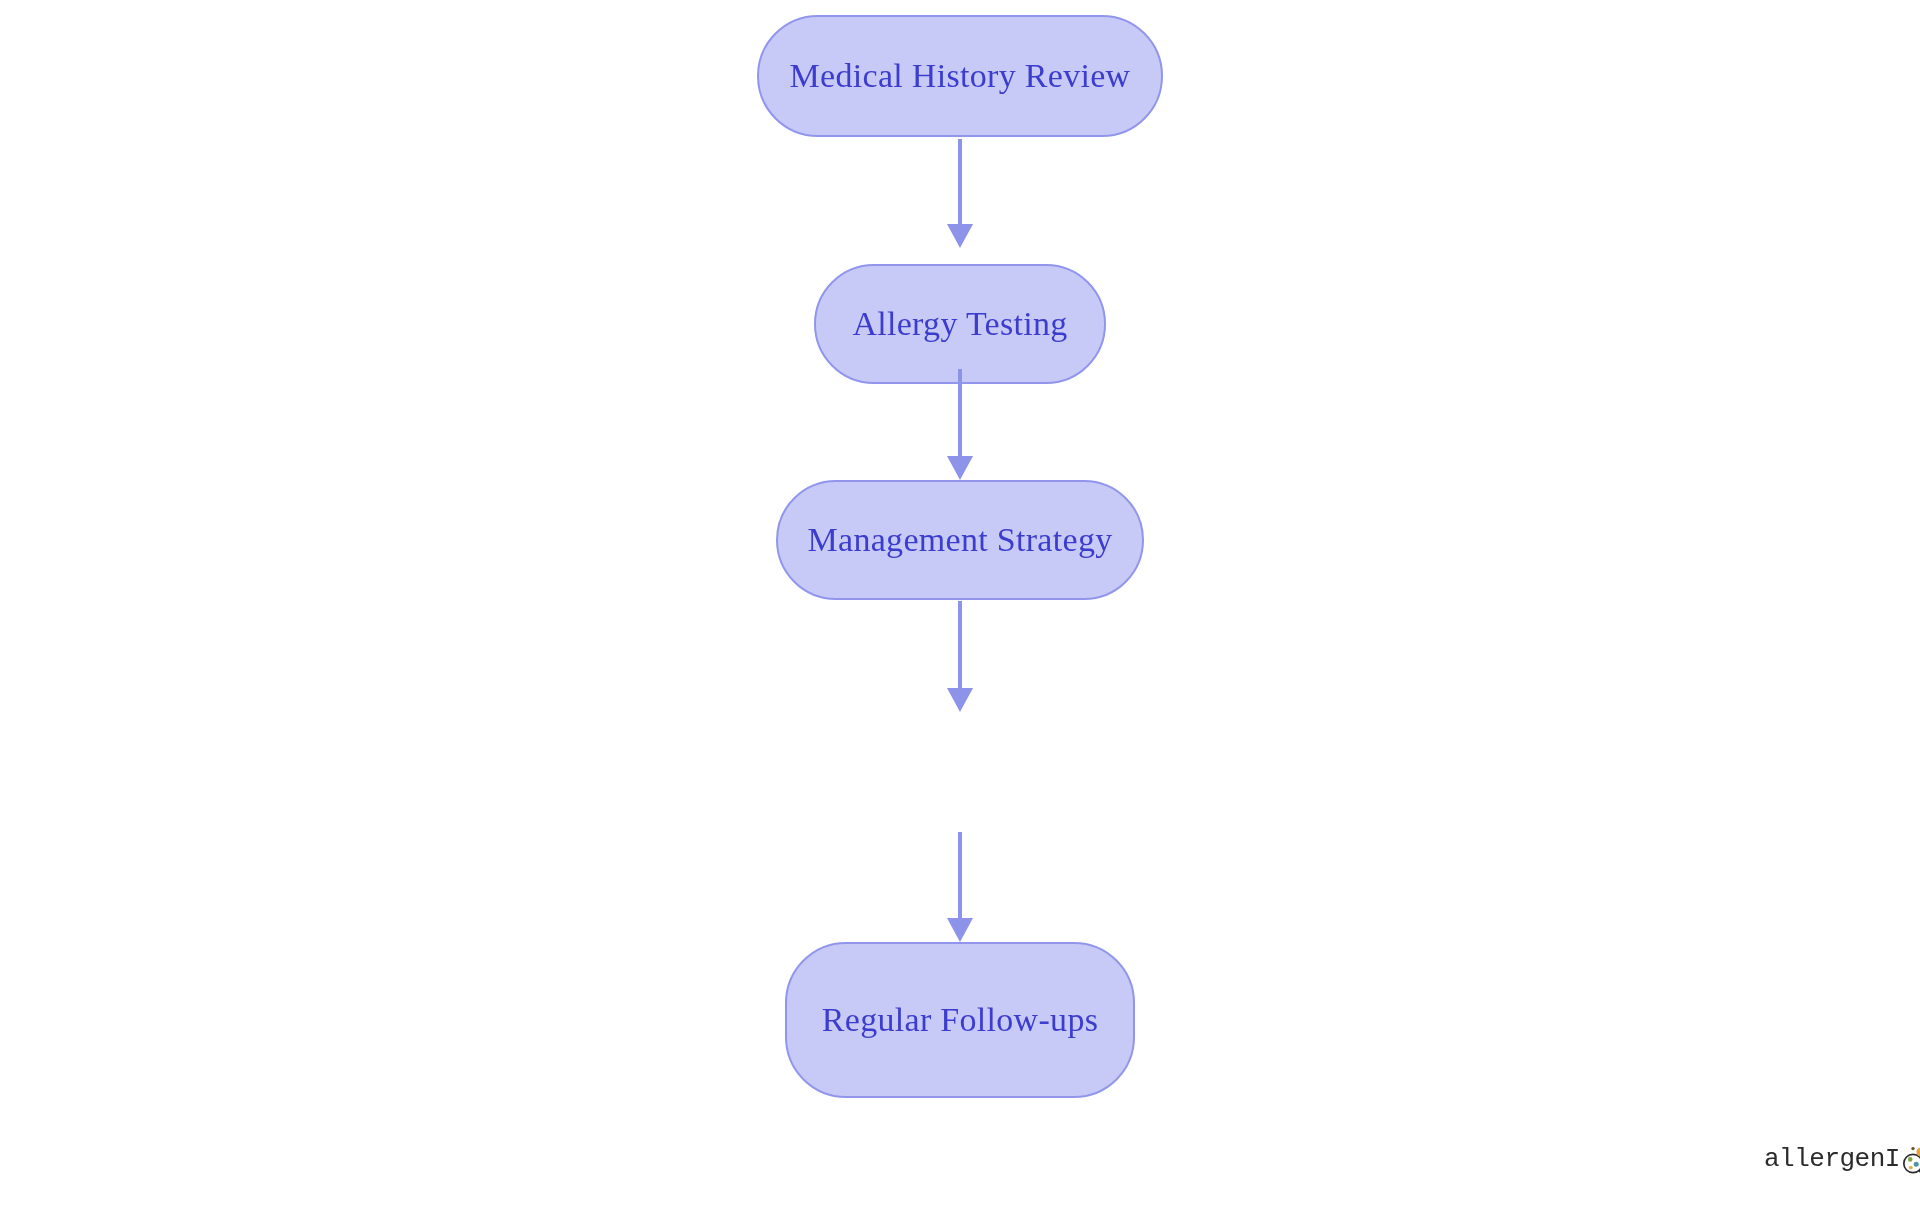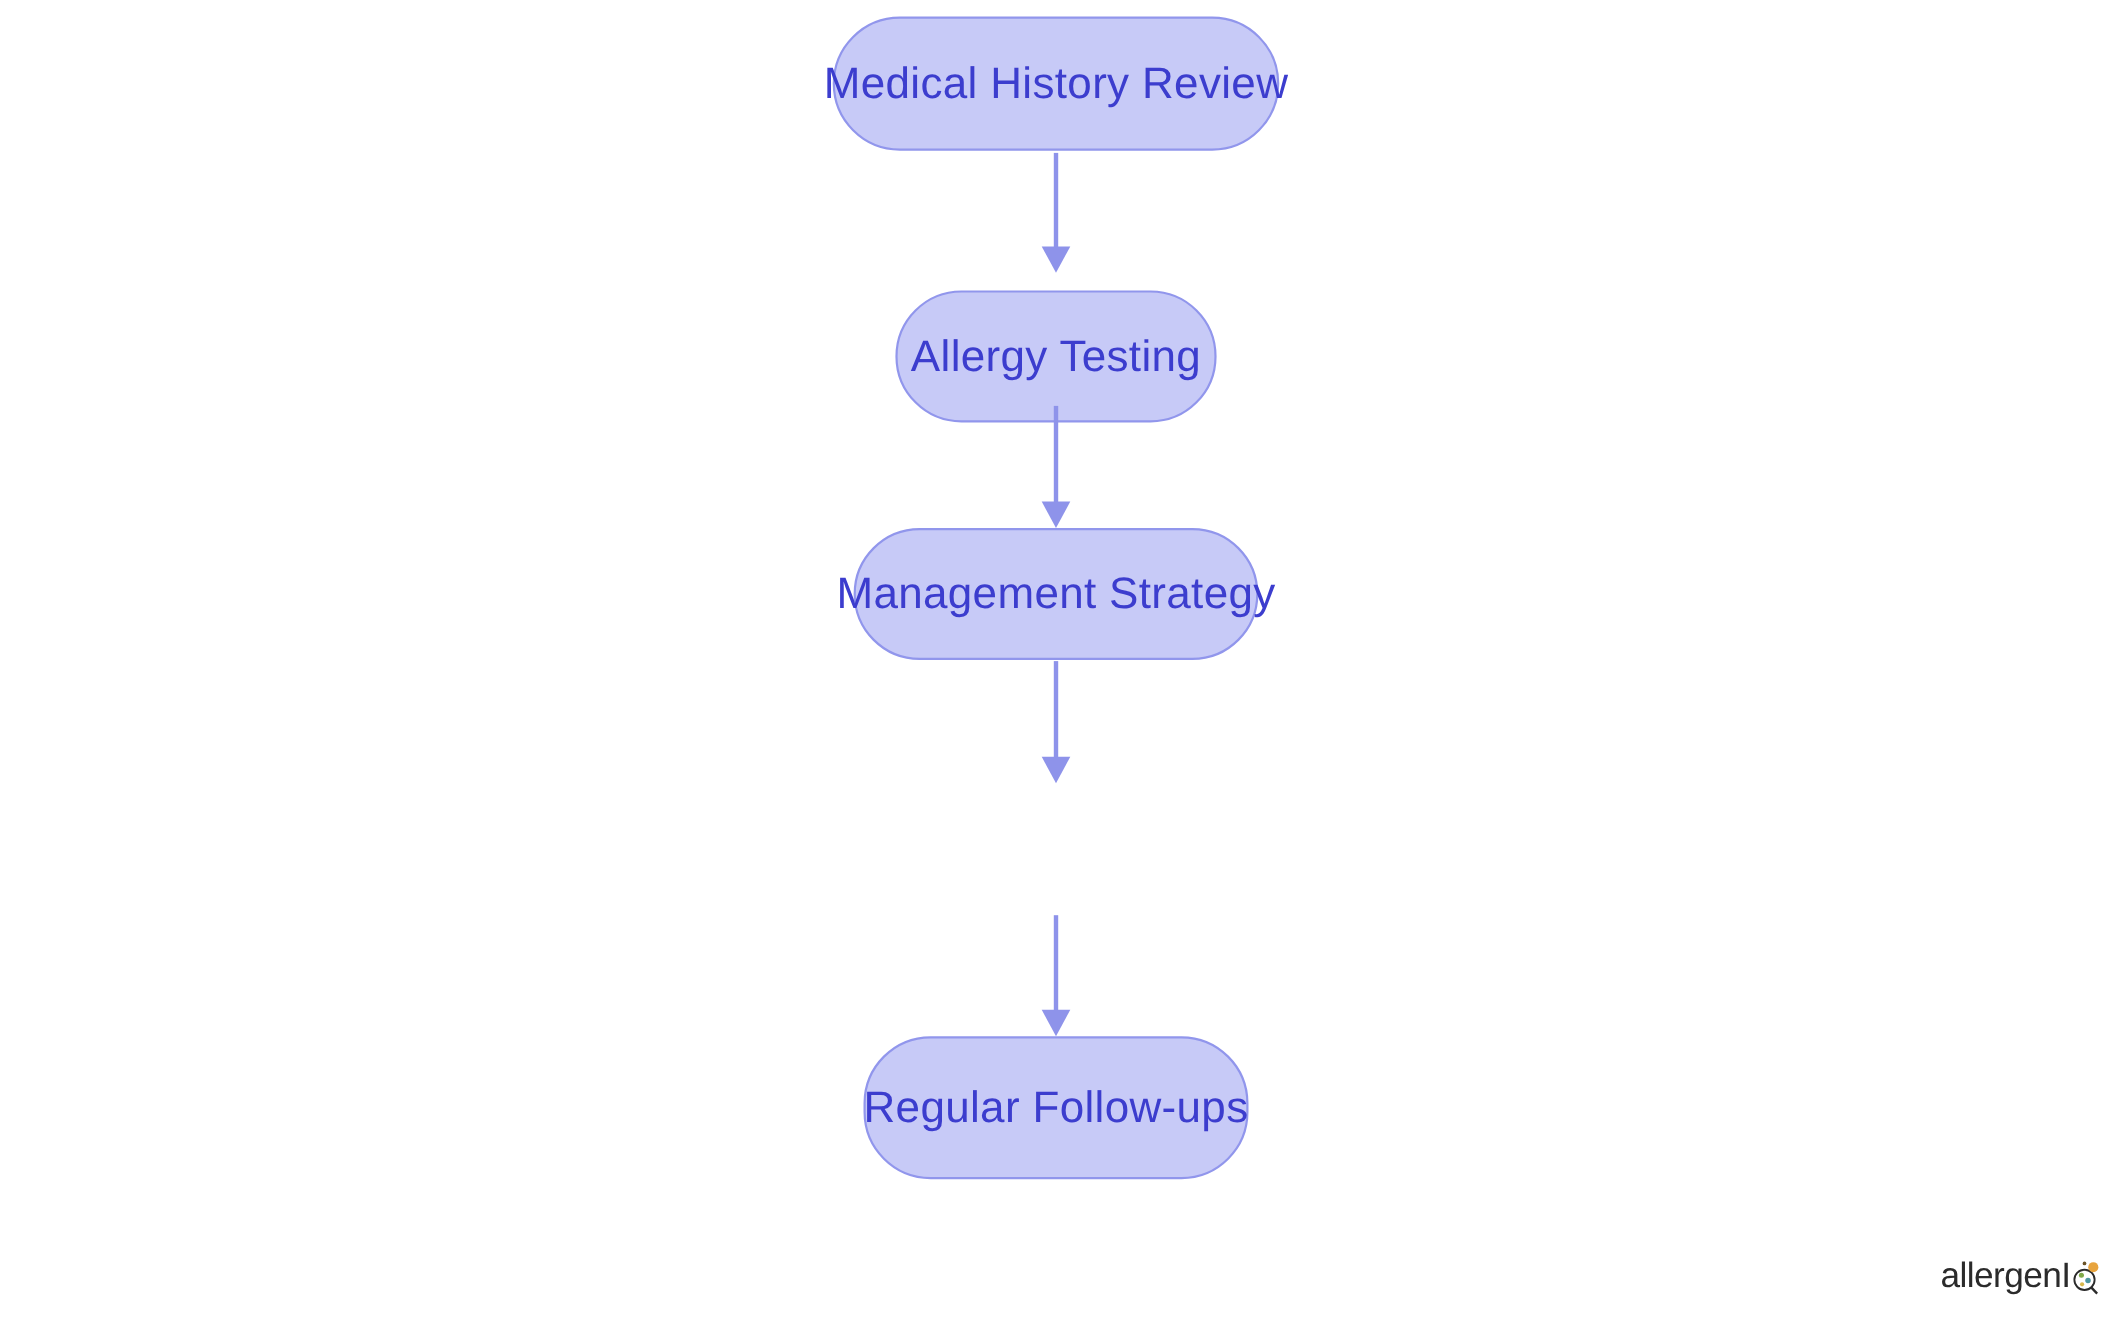--- a/index.html
+++ b/index.html
@@ -22,30 +22,31 @@
     box-sizing: border-box;
     background: var(--node-fill, #c7caf7);
     border: 2px solid var(--node-border, #9196ec);
     border-radius: 61px;
     display: flex;
     align-items: center;
     justify-content: center;
   }
   .node-label {
     color: var(--node-text, #3c3dce);
-    font-size: 40px;
+    font-size: 34px;
     font-weight: 400;
     letter-spacing: 0.3px;
     white-space: nowrap;
+    font-family: Liberation Serif, serif;
   }
   .n1 { left: 757px; top: 15px;  width: 406px; height: 122px; }
   .n2 { left: 814px; top: 264px; width: 292px; height: 120px; }
   .n3 { left: 776px; top: 480px; width: 368px; height: 120px; }
   .n4 { left: 754px; top: 712px; width: 413px; height: 120px; }
-  .n5 { left: 785px; top: 942px; width: 350px; height: 130px; }
+  .n5 { left: 785px; top: 942px; width: 350px; height: 156px; }
 
   
   .arrow {
     position: absolute;
     left: 946px;          
     width: 28px;
   }
   .a1 { top: 139px; height: 109px; }
   .a2 { top: 369px; height: 111px; }
   .a3 { top: 601px; height: 111px; }
@@ -71,22 +72,22 @@
 
   
   .logo {
     position: absolute;
     left: 1764px;
     top: 1144px;
     display: flex;
     align-items: flex-start;
   }
   .logo-text {
-    font-family: Liberation Sans, sans-serif;
-    font-size: 32px;
+    font-family: Liberation Mono, monospace;
+    font-size: 26px;
     line-height: 30px;
     color: var(--logo-text, #2b2b2b);
     letter-spacing: -0.5px;
   }
   .logo-q {
     margin-left: 1px;
     margin-top: 1px;
   }
 </style>
 </head>

